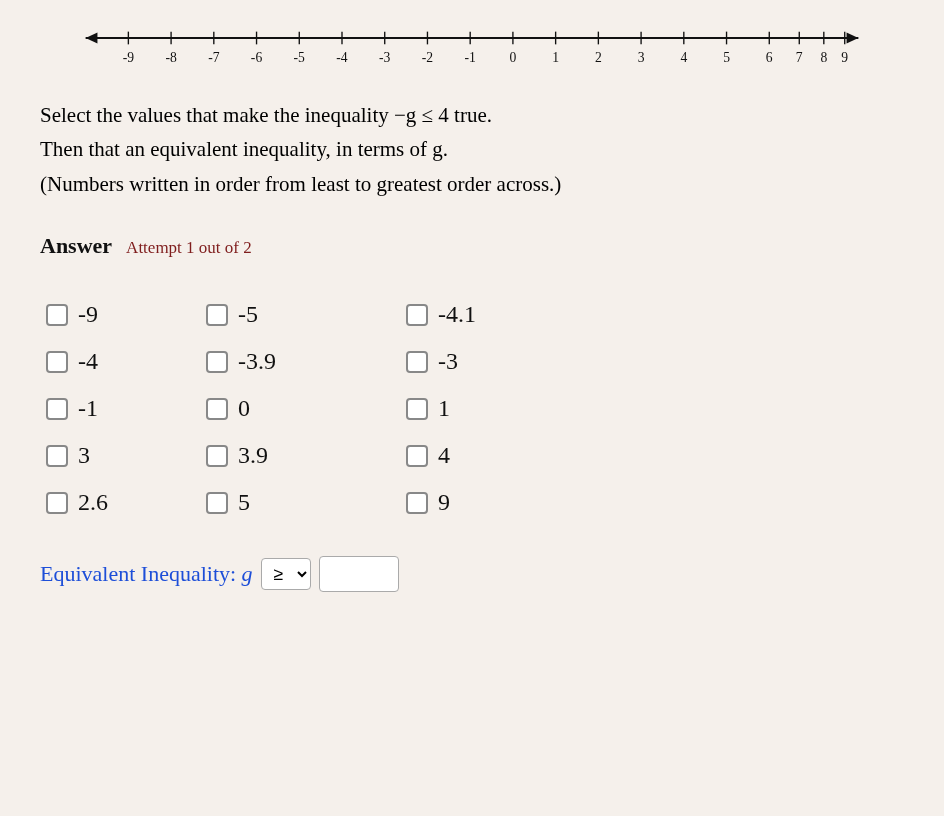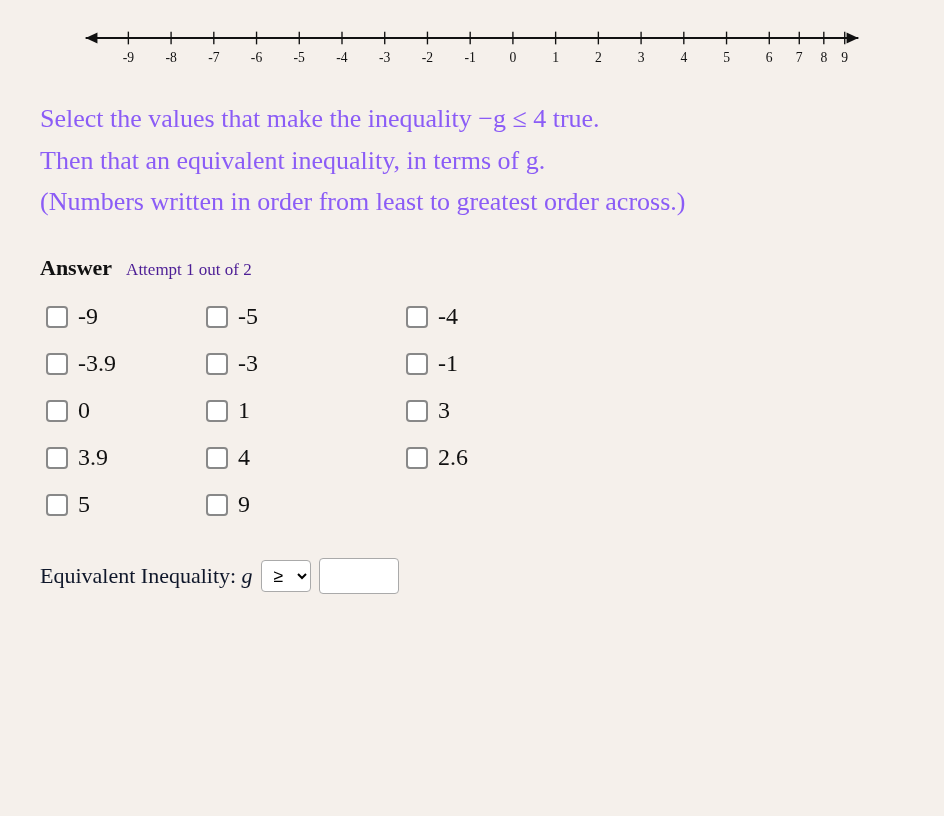--- a/index.html
+++ b/index.html
@@ -22,51 +22,51 @@
 
     .number-line-svg {
       width: 100%;
       height: 50px;
     }
 
     
     .instructions {
       background: #f5f0eb;
       padding: 18px 40px 10px 40px;
-      font-size: 26px;
+      font-size: 21px;
       line-height: 1.45;
-      color: #8b5cf6;
+      color: #000000;
     }
 
     .instructions p {
       margin-bottom: 4px;
     }
 
     
     .answer-section {
       background: #f5f0eb;
       padding: 20px 40px 20px 40px;
     }
 
     .answer-header {
       display: flex;
       align-items: baseline;
       gap: 14px;
-      margin-bottom: 12px;
+      margin-bottom: 32px;
     }
 
     .answer-label {
       font-size: 22px;
       font-weight: bold;
       color: #111;
     }
 
     .attempt-text {
       font-size: 17px;
-      color: #4c1d95;
+      color: #7f1d1d;
     }
 
     
     .checkbox-grid {
       display: grid;
       grid-template-columns: 160px 200px 200px;
       gap: 0px;
       margin-bottom: 30px;
     }
 
@@ -104,21 +104,21 @@
     
     .equiv-row {
       display: flex;
       align-items: center;
       gap: 8px;
       margin-top: 10px;
     }
 
     .equiv-label {
       font-size: 22px;
-      color: #0f172a;
+      color: #1d4ed8;
     }
 
     .equiv-label em {
       font-style: italic;
     }
 
     .equiv-select {
       font-size: 18px;
       padding: 4px 8px;
       border: 1px solid #aaa;
@@ -229,20 +229,24 @@
     <div class="checkbox-item">
       <input type="checkbox" id="cb-n9" style="">
       <label for="cb-n9">-9</label>
     </div>
 
     <div class="checkbox-item">
       <input type="checkbox" id="cb-n5" style="">
       <label for="cb-n5">-5</label>
     </div>
 
+    <div class="checkbox-item">
+      <input type="checkbox" id="cb-n41" style="">
+      <label for="cb-n41">-4.1</label>
+    </div>
 
     <div class="checkbox-item">
       <input type="checkbox" id="cb-n4" style="">
       <label for="cb-n4">-4</label>
     </div>
 
     <div class="checkbox-item">
       <input type="checkbox" id="cb-n39" style="">
       <label for="cb-n39">-3.9</label>
     </div>

